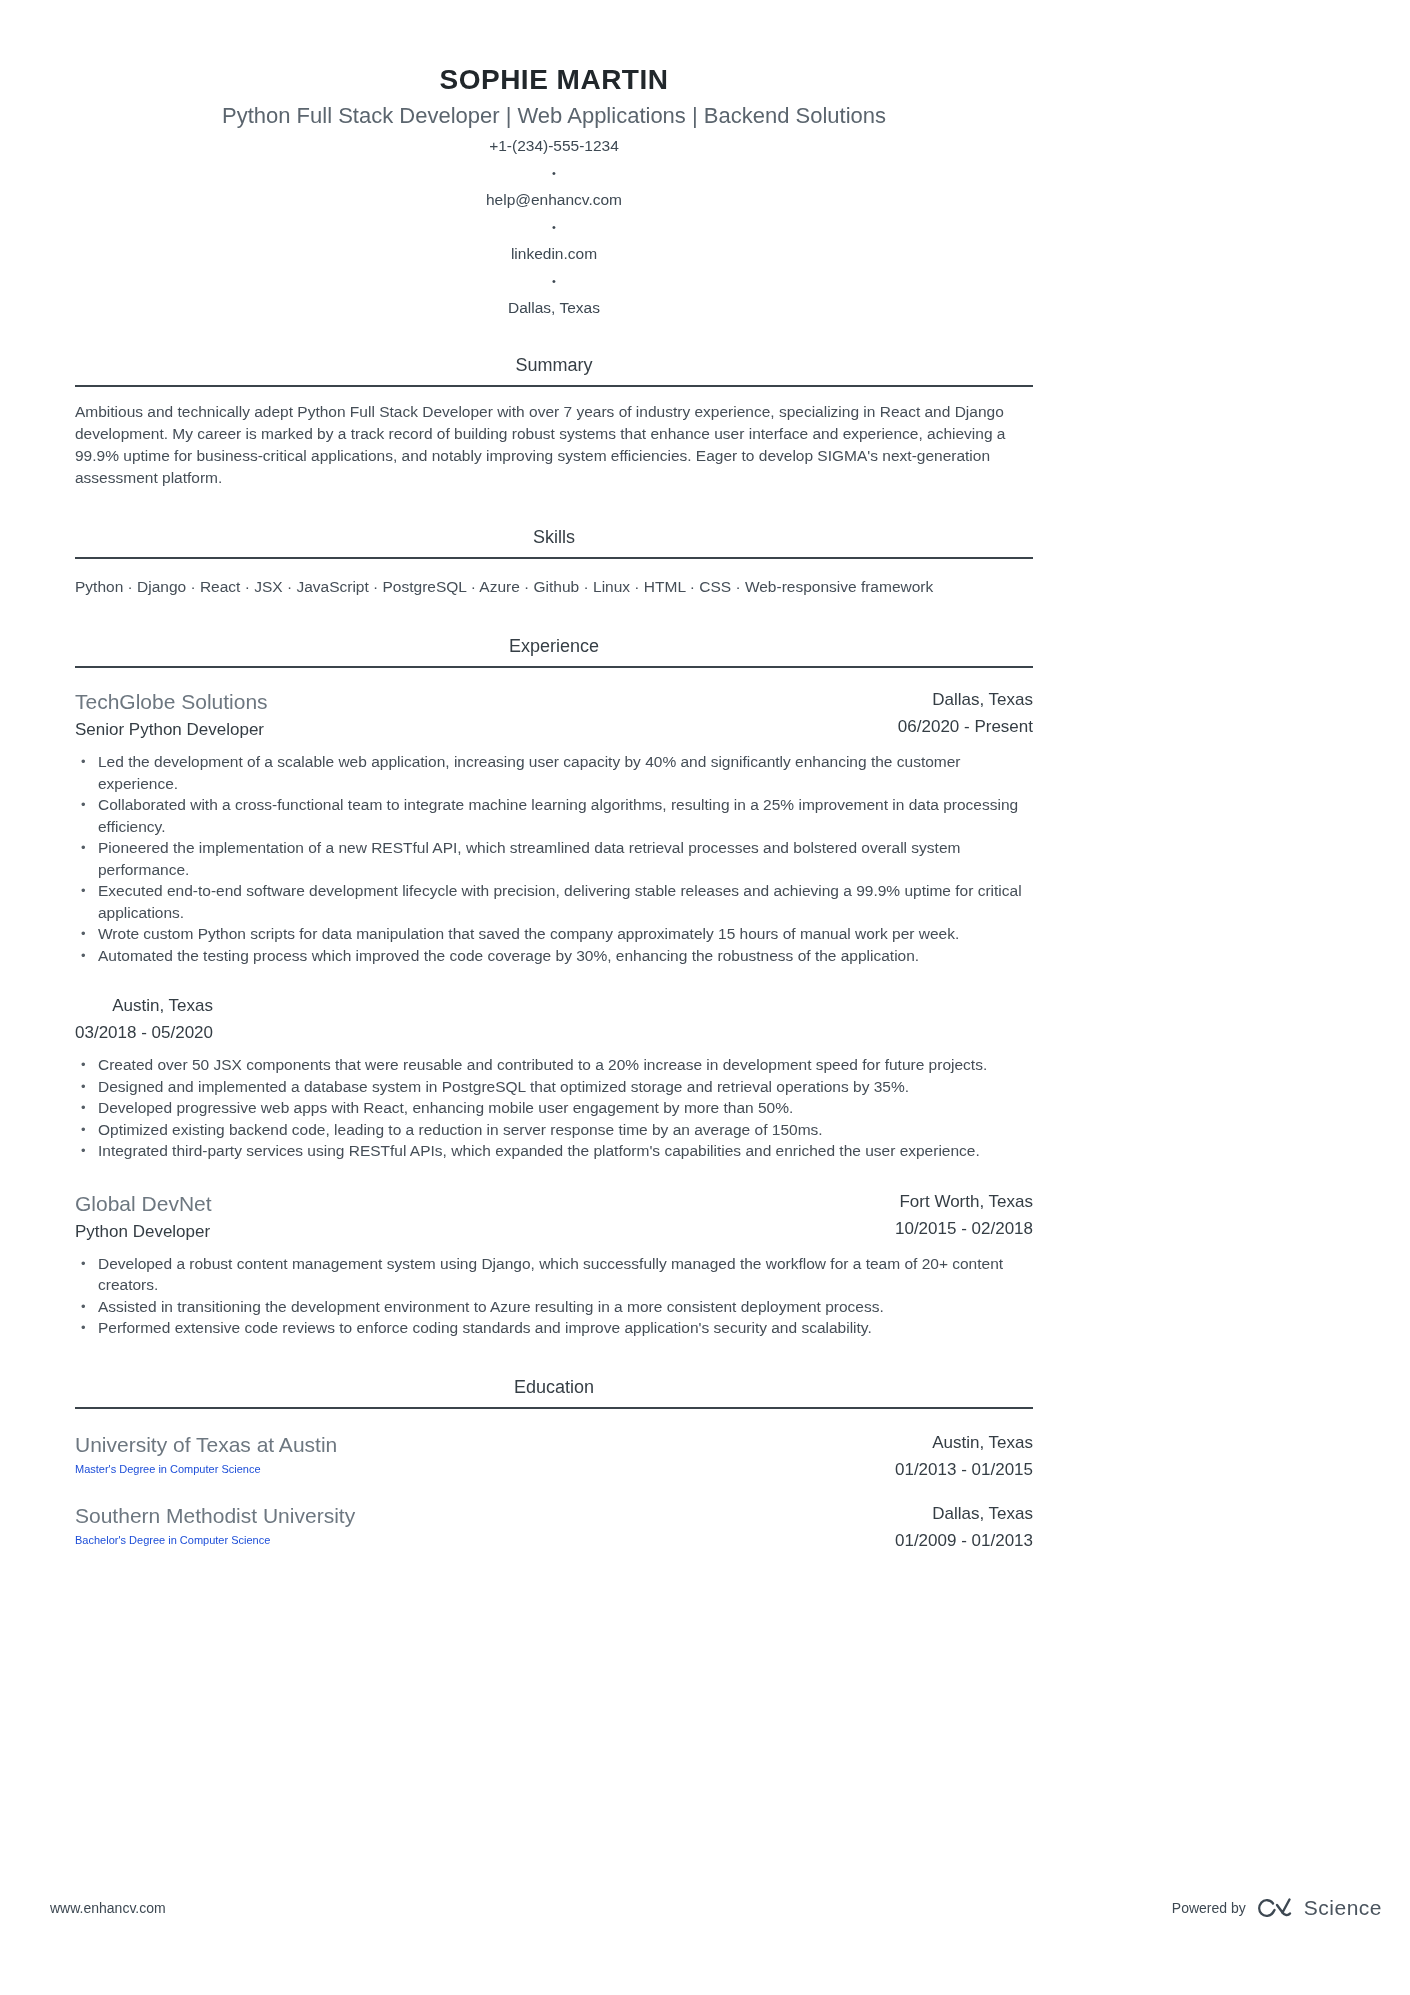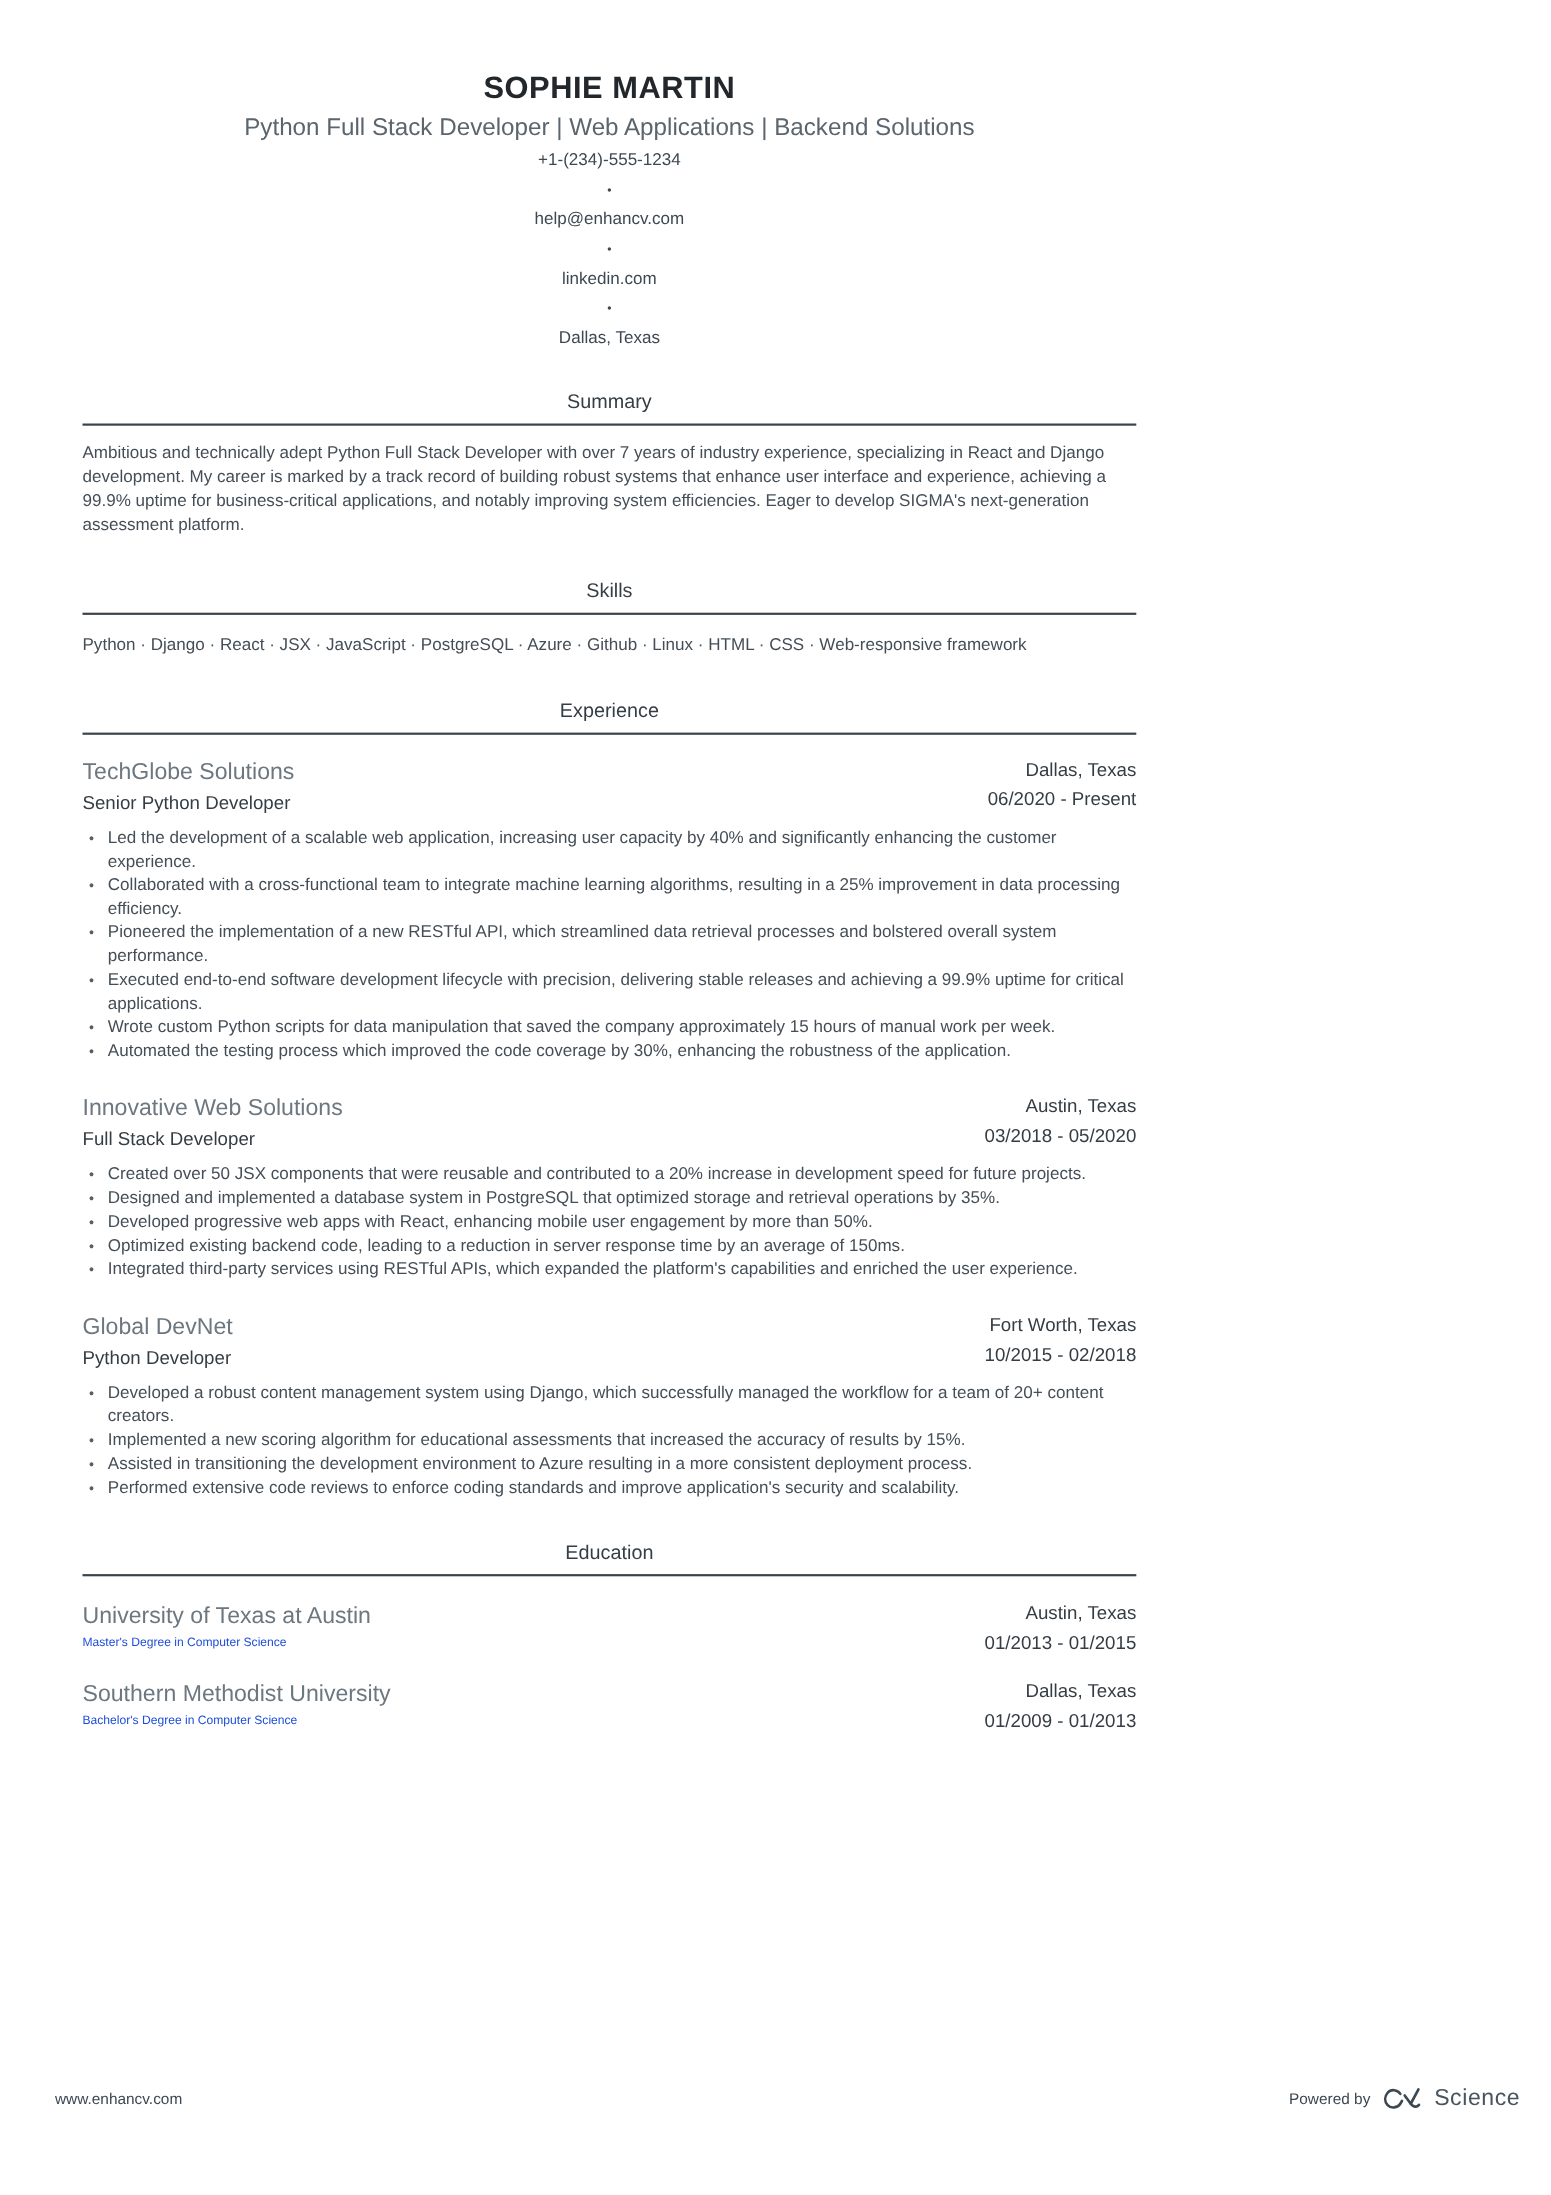--- a/index.html
+++ b/index.html
@@ -189,24 +189,20 @@
           <li>Collaborated with a cross-functional team to integrate machine learning algorithms, resulting in a 25% improvement in data processing efficiency.</li>
           <li>Pioneered the implementation of a new RESTful API, which streamlined data retrieval processes and bolstered overall system performance.</li>
           <li>Executed end-to-end software development lifecycle with precision, delivering stable releases and achieving a 99.9% uptime for critical applications.</li>
           <li>Wrote custom Python scripts for data manipulation that saved the company approximately 15 hours of manual work per week.</li>
           <li>Automated the testing process which improved the code coverage by 30%, enhancing the robustness of the application.</li>
         </ul>
       </div>
 
       <div class="entry" style="margin-top:30px;">
         <div class="entry-head">
-          <div class="entry-left">
-            <div class="company">Innovative Web Solutions</div>
-            <div class="role">Full Stack Developer</div>
-          </div>
           <div class="entry-right">
             <div class="loc">Austin, Texas</div>
             <div class="dates">03/2018 - 05/2020</div>
           </div>
         </div>
         <ul class="bullets">
           <li>Created over 50 JSX components that were reusable and contributed to a 20% increase in development speed for future projects.</li>
           <li>Designed and implemented a database system in PostgreSQL that optimized storage and retrieval operations by 35%.</li>
           <li>Developed progressive web apps with React, enhancing mobile user engagement by more than 50%.</li>
           <li>Optimized existing backend code, leading to a reduction in server response time by an average of 150ms.</li>
@@ -220,21 +216,20 @@
             <div class="company">Global DevNet</div>
             <div class="role">Python Developer</div>
           </div>
           <div class="entry-right">
             <div class="loc">Fort Worth, Texas</div>
             <div class="dates">10/2015 - 02/2018</div>
           </div>
         </div>
         <ul class="bullets">
           <li>Developed a robust content management system using Django, which successfully managed the workflow for a team of 20+ content creators.</li>
-          <li>Implemented a new scoring algorithm for educational assessments that increased the accuracy of results by 15%.</li>
           <li>Assisted in transitioning the development environment to Azure resulting in a more consistent deployment process.</li>
           <li>Performed extensive code reviews to enforce coding standards and improve application's security and scalability.</li>
         </ul>
       </div>
     </div>
 
     <div class="section">
       <div class="section-heading">Education</div>
       <hr class="section-rule">
 

